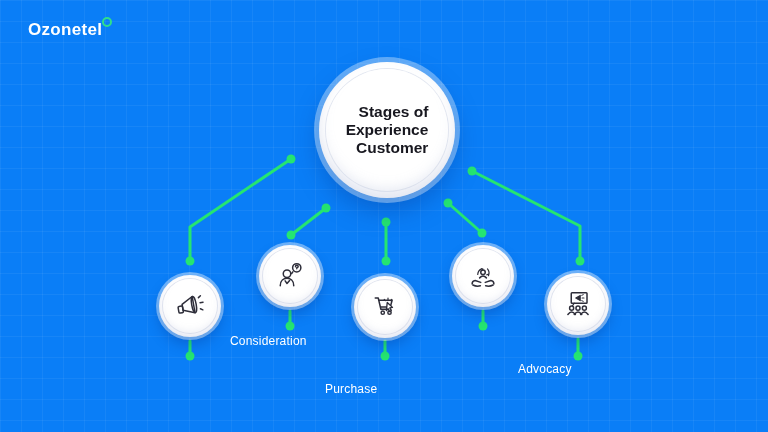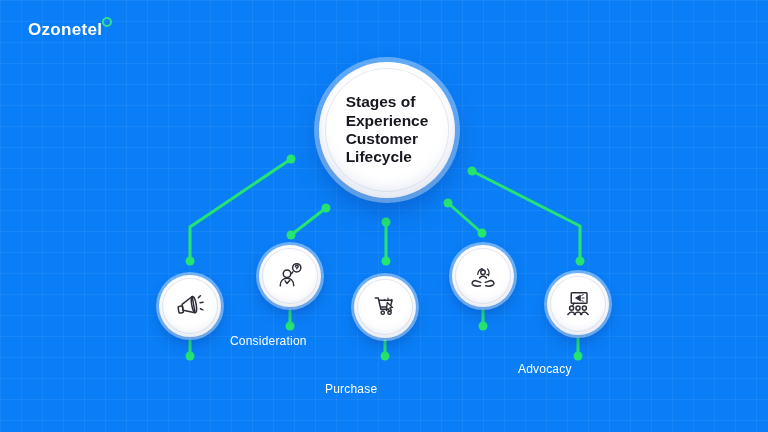--- a/index.html
+++ b/index.html
@@ -12,21 +12,21 @@
     background-size:21px 21px;
     font-family:"Liberation Sans", sans-serif;
   }
   .logo{position:absolute;left:28px;top:20px;color:#ffffff;font-size:17px;font-weight:bold;letter-spacing:.3px;}
   .logo-ring{position:absolute;right:-10px;top:-3px;width:6px;height:6px;border:2px solid #2fdf8b;border-radius:50%;}
   .connectors{position:absolute;left:0;top:0;pointer-events:none;}
   .hub{
     position:absolute;left:319px;top:62px;width:136px;height:136px;border-radius:50%;
     background:#ffffff;
     box-shadow:0 0 0 5px rgba(255,255,255,0.35), 0 12px 26px rgba(6,46,130,0.35), inset 0 -8px 14px rgba(150,165,205,0.28);
-    display:flex;align-items:center;justify-content:center;text-align:left;
+    display:flex;align-items:center;justify-content:center;text-align:right;
   }
   .hub::before{content:"";position:absolute;inset:7px;border-radius:50%;
     box-shadow:0 0 0 1px rgba(195,203,225,0.45), inset 0 3px 5px rgba(255,255,255,0.95);}
   .hub-title{position:relative;color:#17171f;font-size:15.5px;font-weight:bold;line-height:1.18;}
   .hub-title span{display:block;}
   .node{
     position:absolute;width:62px;height:62px;border-radius:50%;background:#ffffff;
     box-shadow:0 0 0 3px rgba(255,255,255,0.4), 0 7px 14px rgba(6,46,130,0.32), inset 0 -4px 8px rgba(150,165,205,0.25);
     display:flex;align-items:center;justify-content:center;
   }
@@ -76,21 +76,20 @@
         <circle cx="483" cy="326" r="4.5"></circle>
       <circle cx="578" cy="356" r="4.5"></circle>
     </g>
   </svg>
 
   <div class="hub">
     <div class="hub-title">
       <span>Stages of</span>
       <span>Experience</span>
       <span>Customer</span>
-      <span>Lifecycle</span>
     </div>
   </div>
 
   <div class="node" style="left:159px;top:275px;">
     <svg class="ico" width="36" height="36" viewBox="0 0 48 48">
       <g transform="rotate(-10 24 24)">
         <rect x="8" y="22" width="6" height="9" rx="1.5"></rect>
         <path d="M14 20 L29 12 L29 34 L14 28 Z"></path>
         <ellipse cx="29.5" cy="23" rx="3" ry="11"></ellipse>
         <path d="M37 15 l3 -2 M38 22 h4 M37 30 l3 2"></path>

